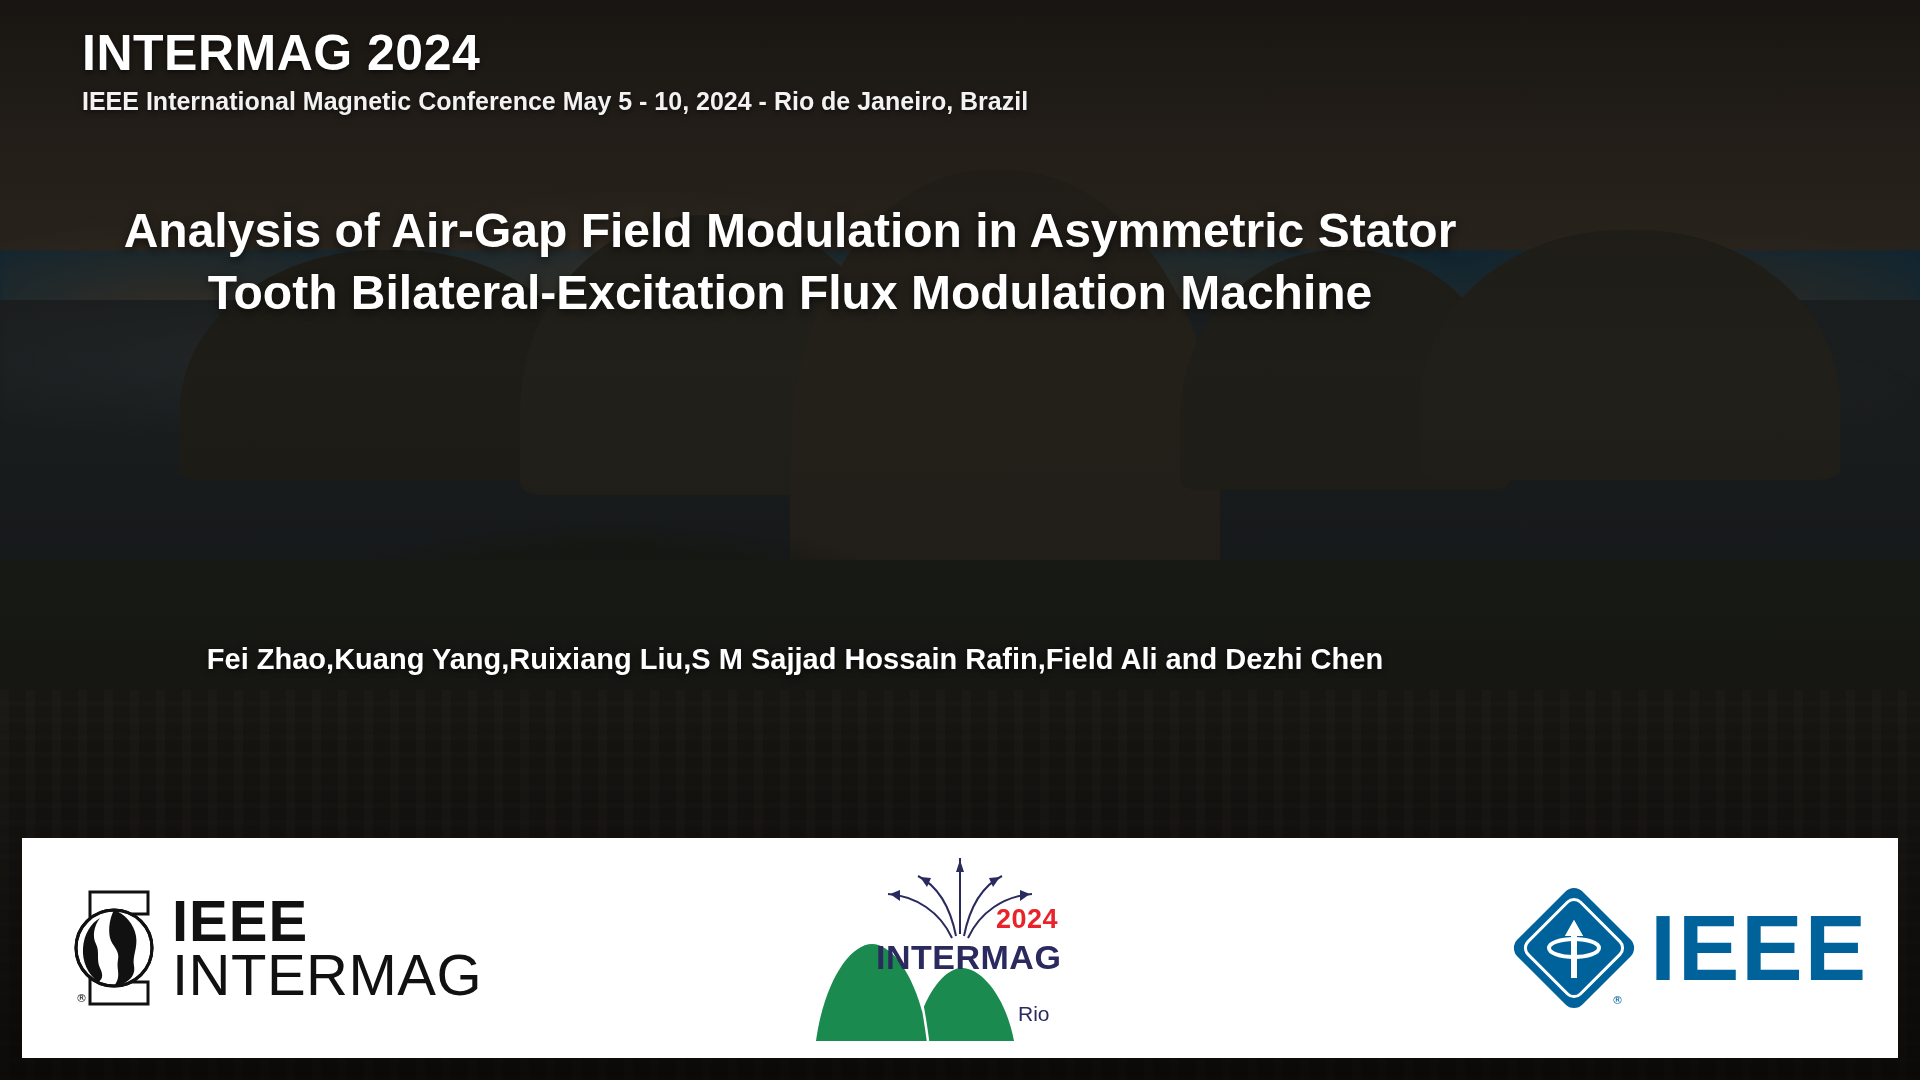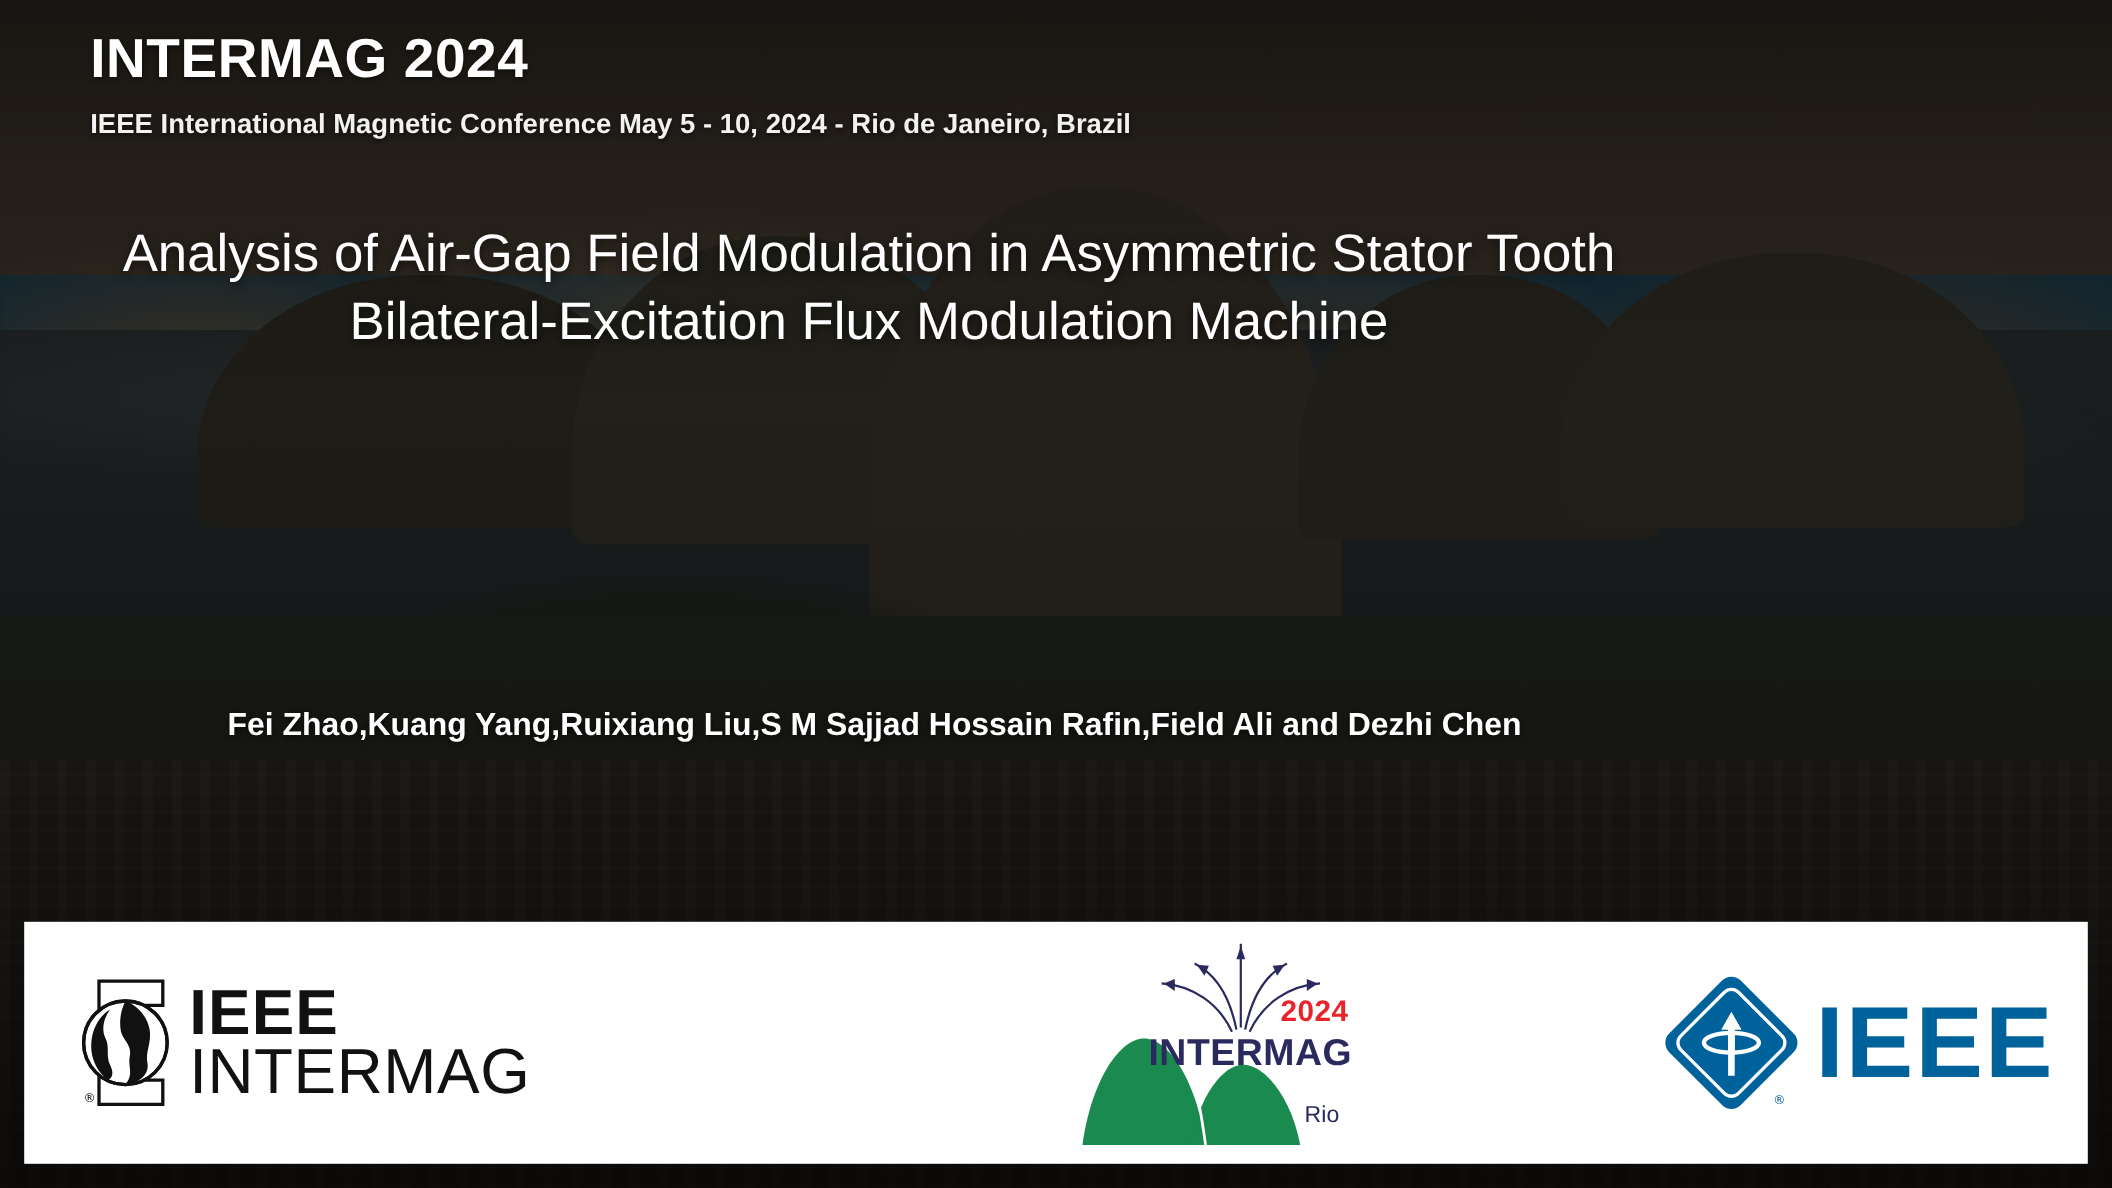--- a/index.html
+++ b/index.html
@@ -104,38 +104,38 @@
   }
   .conf-name {
     font-size: 50px;
     font-weight: bold;
     color: #ffffff;
     letter-spacing: 0.5px;
     line-height: 1.08;
     text-shadow: 0 2px 5px rgba(0,0,0,0.55);
   }
   .conf-sub {
-    margin-top: 19px;
+    margin-top: 7px;
     font-size: 25px;
     font-weight: bold;
     color: #f2f2f2;
     line-height: 1.15;
     text-shadow: 0 2px 5px rgba(0,0,0,0.55);
   }
 
   
   .paper-title {
     position: absolute;
     left: 90px;
     top: 200px;
     width: 1400px;
     text-align: center;
     z-index: 5;
     font-size: 48px;
-    font-weight: normal;
+    font-weight: bold;
     color: #ffffff;
     line-height: 1.3;
     text-shadow: 0 3px 9px rgba(0,0,0,0.6);
   }
 
   
   .authors {
     position: absolute;
     left: 60px;
     top: 643px;
@@ -153,21 +153,21 @@
     position: absolute;
     left: 22px;
     top: 838px;
     width: 1876px;
     height: 220px;
     background: #ffffff;
     z-index: 6;
     display: flex;
     align-items: center;
   }
-  .logo-slot { height: 100%; display: flex; align-items: center; justify-content: flex-end; }
+  .logo-slot { height: 100%; display: flex; align-items: center; justify-content: center; }
   .slot-magnetics { width: 620px; padding-left: 40px; justify-content: flex-start; }
   .slot-intermag  { flex: 1 1 auto; }
   .slot-ieee      { width: 620px; padding-right: 30px; justify-content: flex-end; }
 
   
   .mag-lockup { display: flex; align-items: center; gap: 6px; }
   .mag-globe { position: relative; width: 104px; height: 128px; flex: none; }
   .mag-words { display: flex; flex-direction: column; line-height: 0.93; }
   .mag-ieee {
     font-size: 58px; font-weight: bold; color: #111111;

